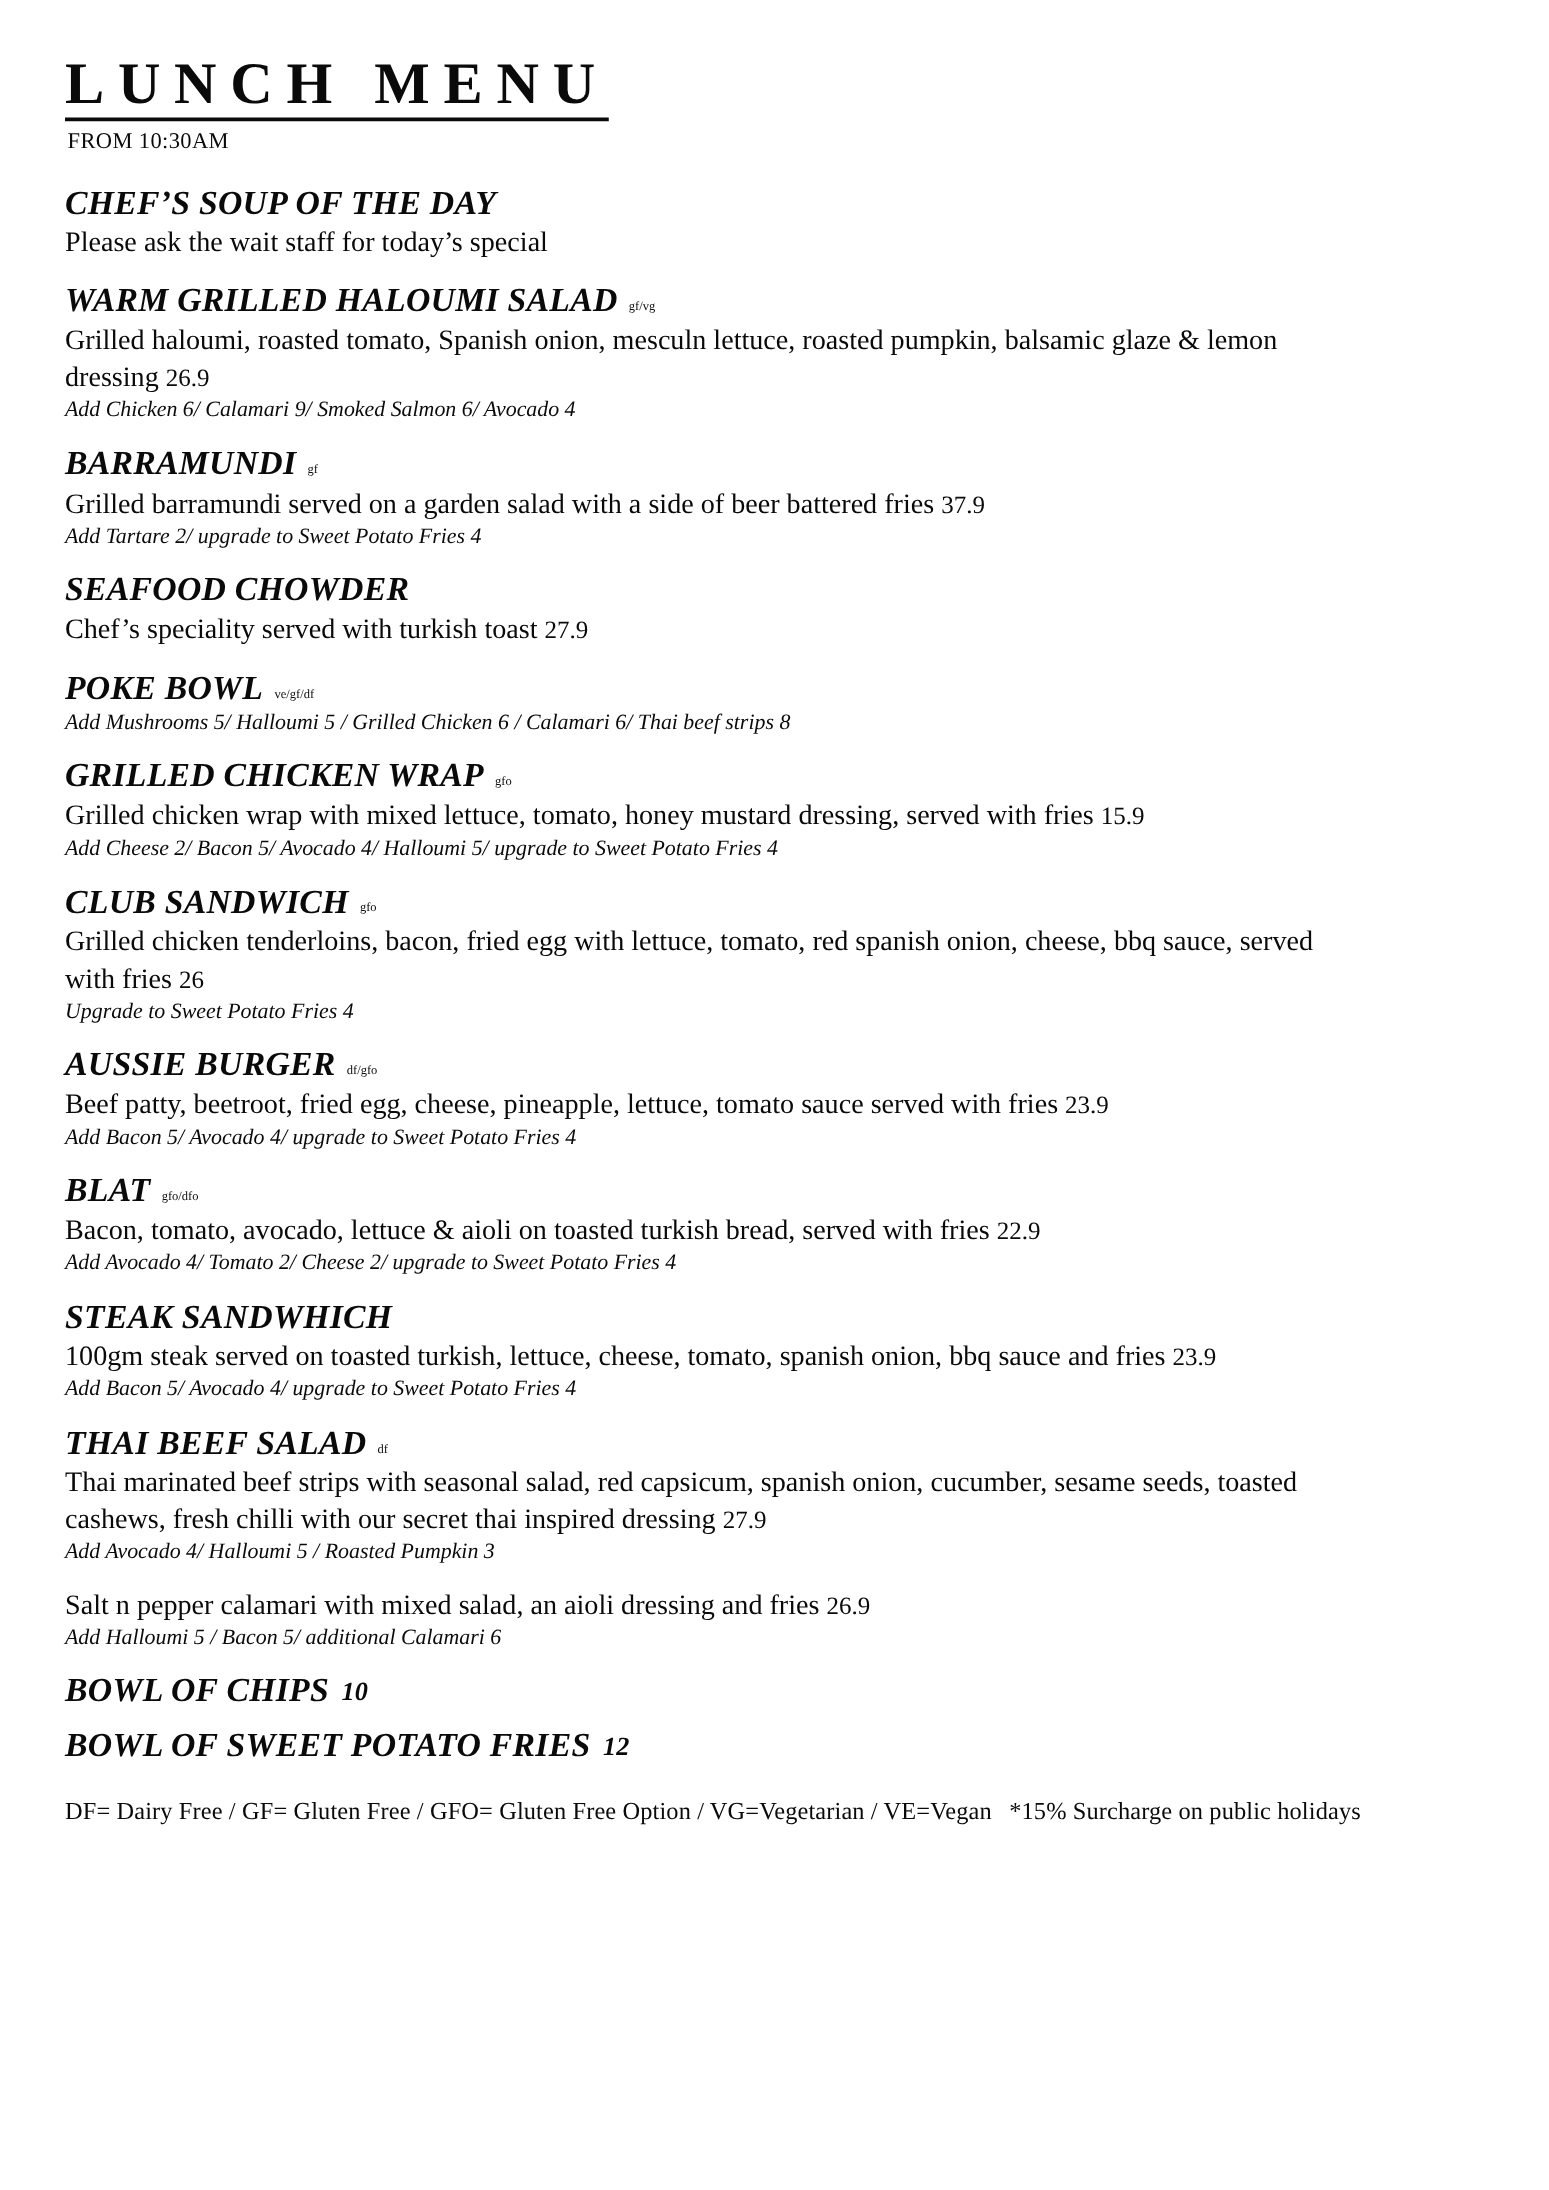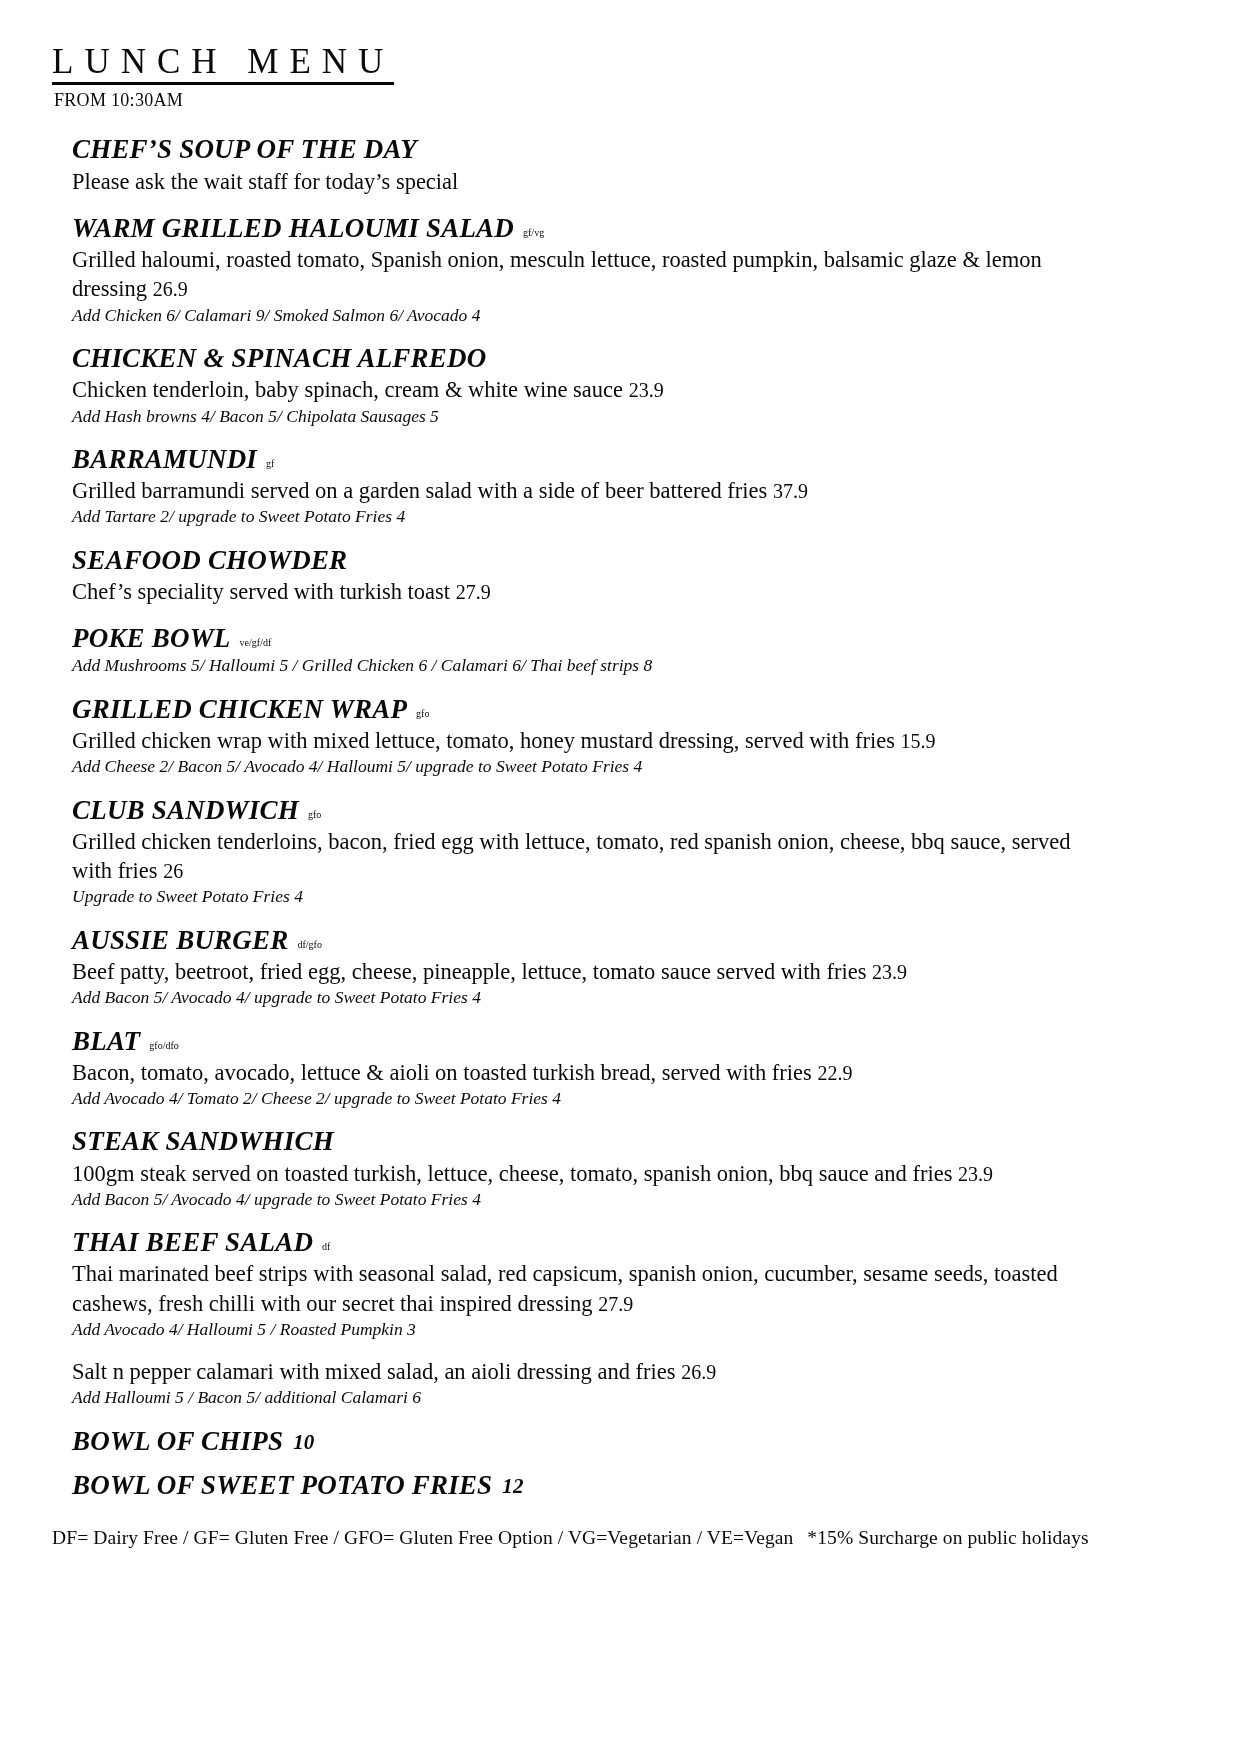--- a/index.html
+++ b/index.html
@@ -19,40 +19,40 @@
     height: 1752px;
     box-sizing: border-box;
     padding: 44px 52px 0 52px;
     position: relative;
     overflow: hidden;
   }
 
   
   .masthead { margin: 0 0 4px 0; }
   .menu-title {
-    font-size: 35px;
-    font-weight: 400;
+    font-size: 47px;
+    font-weight: 700;
     letter-spacing: 11px;
     line-height: 1.02;
     margin: 0;
     display: inline-block;
     border-bottom: 3px solid #0a0a0a;
     padding-bottom: 2px;
     white-space: nowrap;
   }
   .menu-hours {
     font-size: 18px;
     letter-spacing: 0.3px;
     margin: 6px 0 0 2px;
     line-height: 1.1;
   }
 
   
   .items { margin-top: 24px; }
-  .menu-item { margin-bottom: 17px; margin-left: 20px; }
+  .menu-item { margin-bottom: 17px; }
   .item-head {
     font-style: italic;
     font-weight: 700;
     font-size: 27px;
     line-height: 1.12;
     letter-spacing: 0.2px;
     margin: 0 0 2px 0;
     white-space: nowrap;
   }
   .item-head .tags {
@@ -112,25 +112,20 @@
       <div class="menu-item">
         <div class="item-head">CHEF’S SOUP OF THE DAY</div>
         <div class="item-desc"><span>Please ask the wait staff for today’s special</span></div>
       </div>
       <div class="menu-item">
         <div class="item-head">WARM GRILLED HALOUMI SALAD<span class="tags pad">gf/vg</span></div>
         <div class="item-desc"><span>Grilled haloumi, roasted tomato, Spanish onion, mesculn lettuce, roasted pumpkin, balsamic glaze &amp; lemon dressing</span> <span class="price">26.9</span></div>
         <div class="item-adds">Add Chicken 6/ Calamari 9/ Smoked Salmon 6/ Avocado 4</div>
       </div>
       <div class="menu-item">
-        <div class="item-head">CHICKEN &amp; SPINACH ALFREDO</div>
-        <div class="item-desc"><span>Chicken tenderloin, baby spinach, cream &amp; white wine sauce</span> <span class="price">23.9</span></div>
-        <div class="item-adds">Add Hash browns 4/ Bacon 5/ Chipolata Sausages 5</div>
-      </div>
-      <div class="menu-item">
         <div class="item-head">BARRAMUNDI<span class="tags pad">gf</span></div>
         <div class="item-desc"><span>Grilled barramundi served on a garden salad with a side of beer battered fries</span> <span class="price">37.9</span></div>
         <div class="item-adds">Add Tartare 2/ upgrade to Sweet Potato Fries 4</div>
       </div>
       <div class="menu-item">
         <div class="item-head">SEAFOOD CHOWDER</div>
         <div class="item-desc"><span>Chef’s speciality served with turkish toast</span> <span class="price">27.9</span></div>
       </div>
       <div class="menu-item">
         <div class="item-head">POKE BOWL<span class="tags pad">ve/gf/df</span></div>

